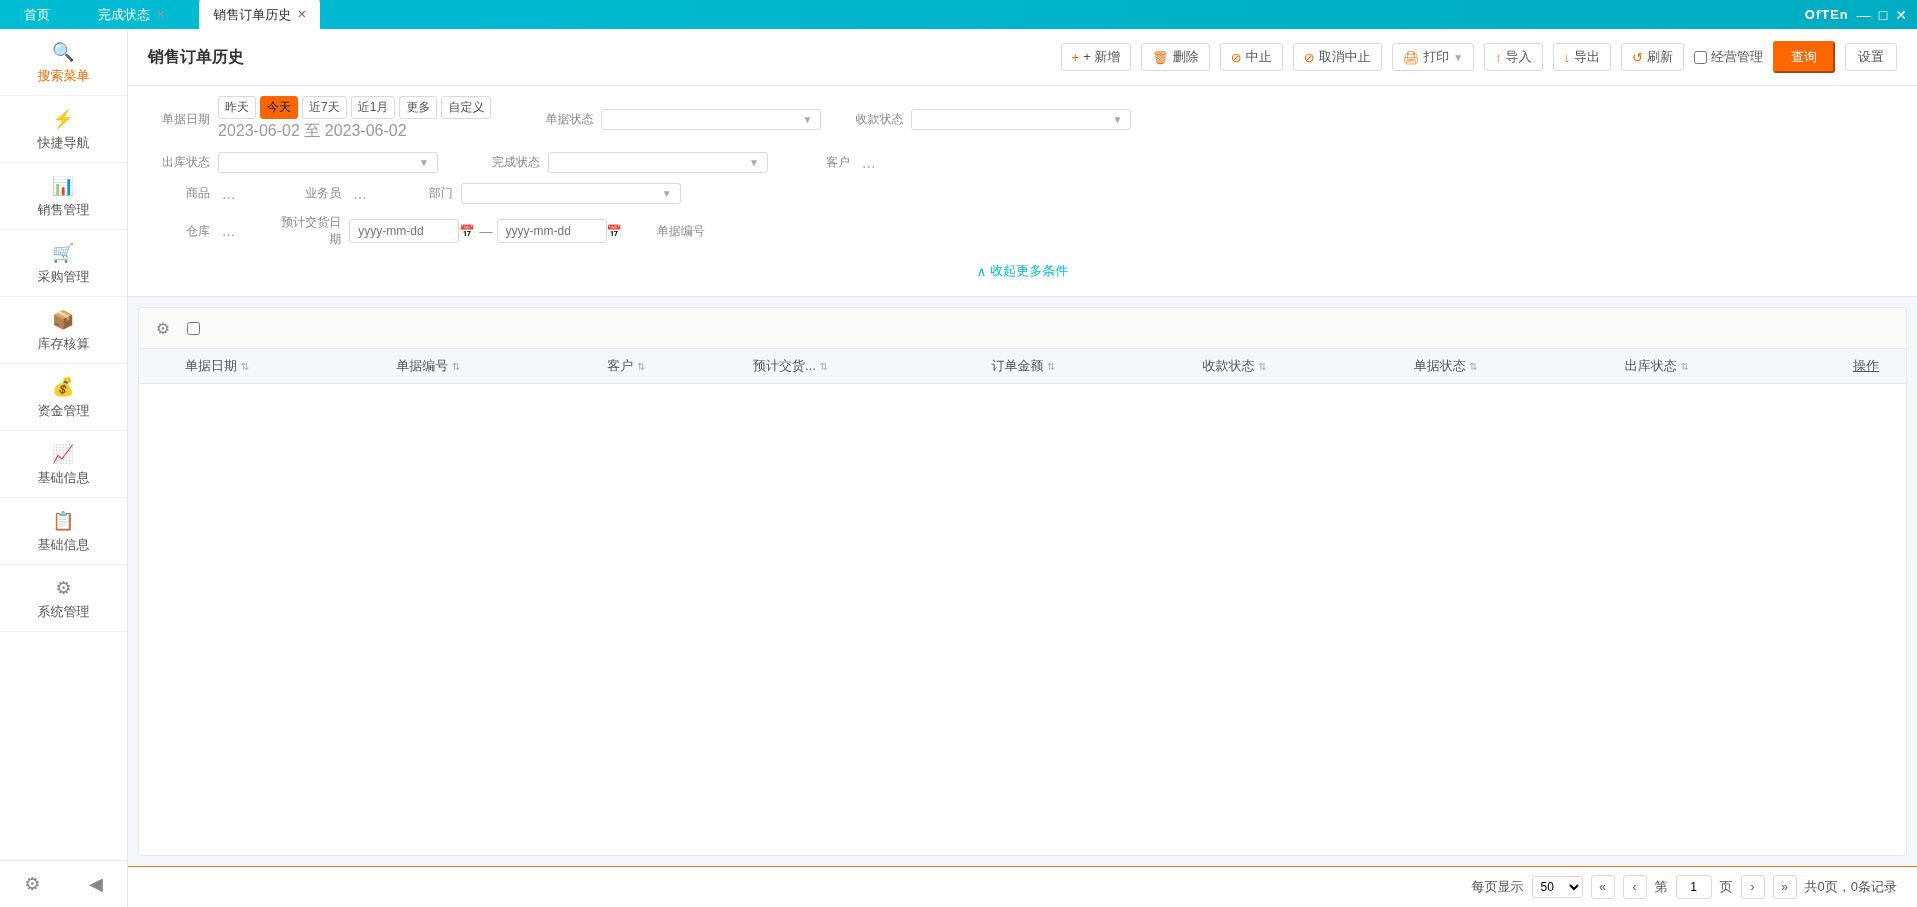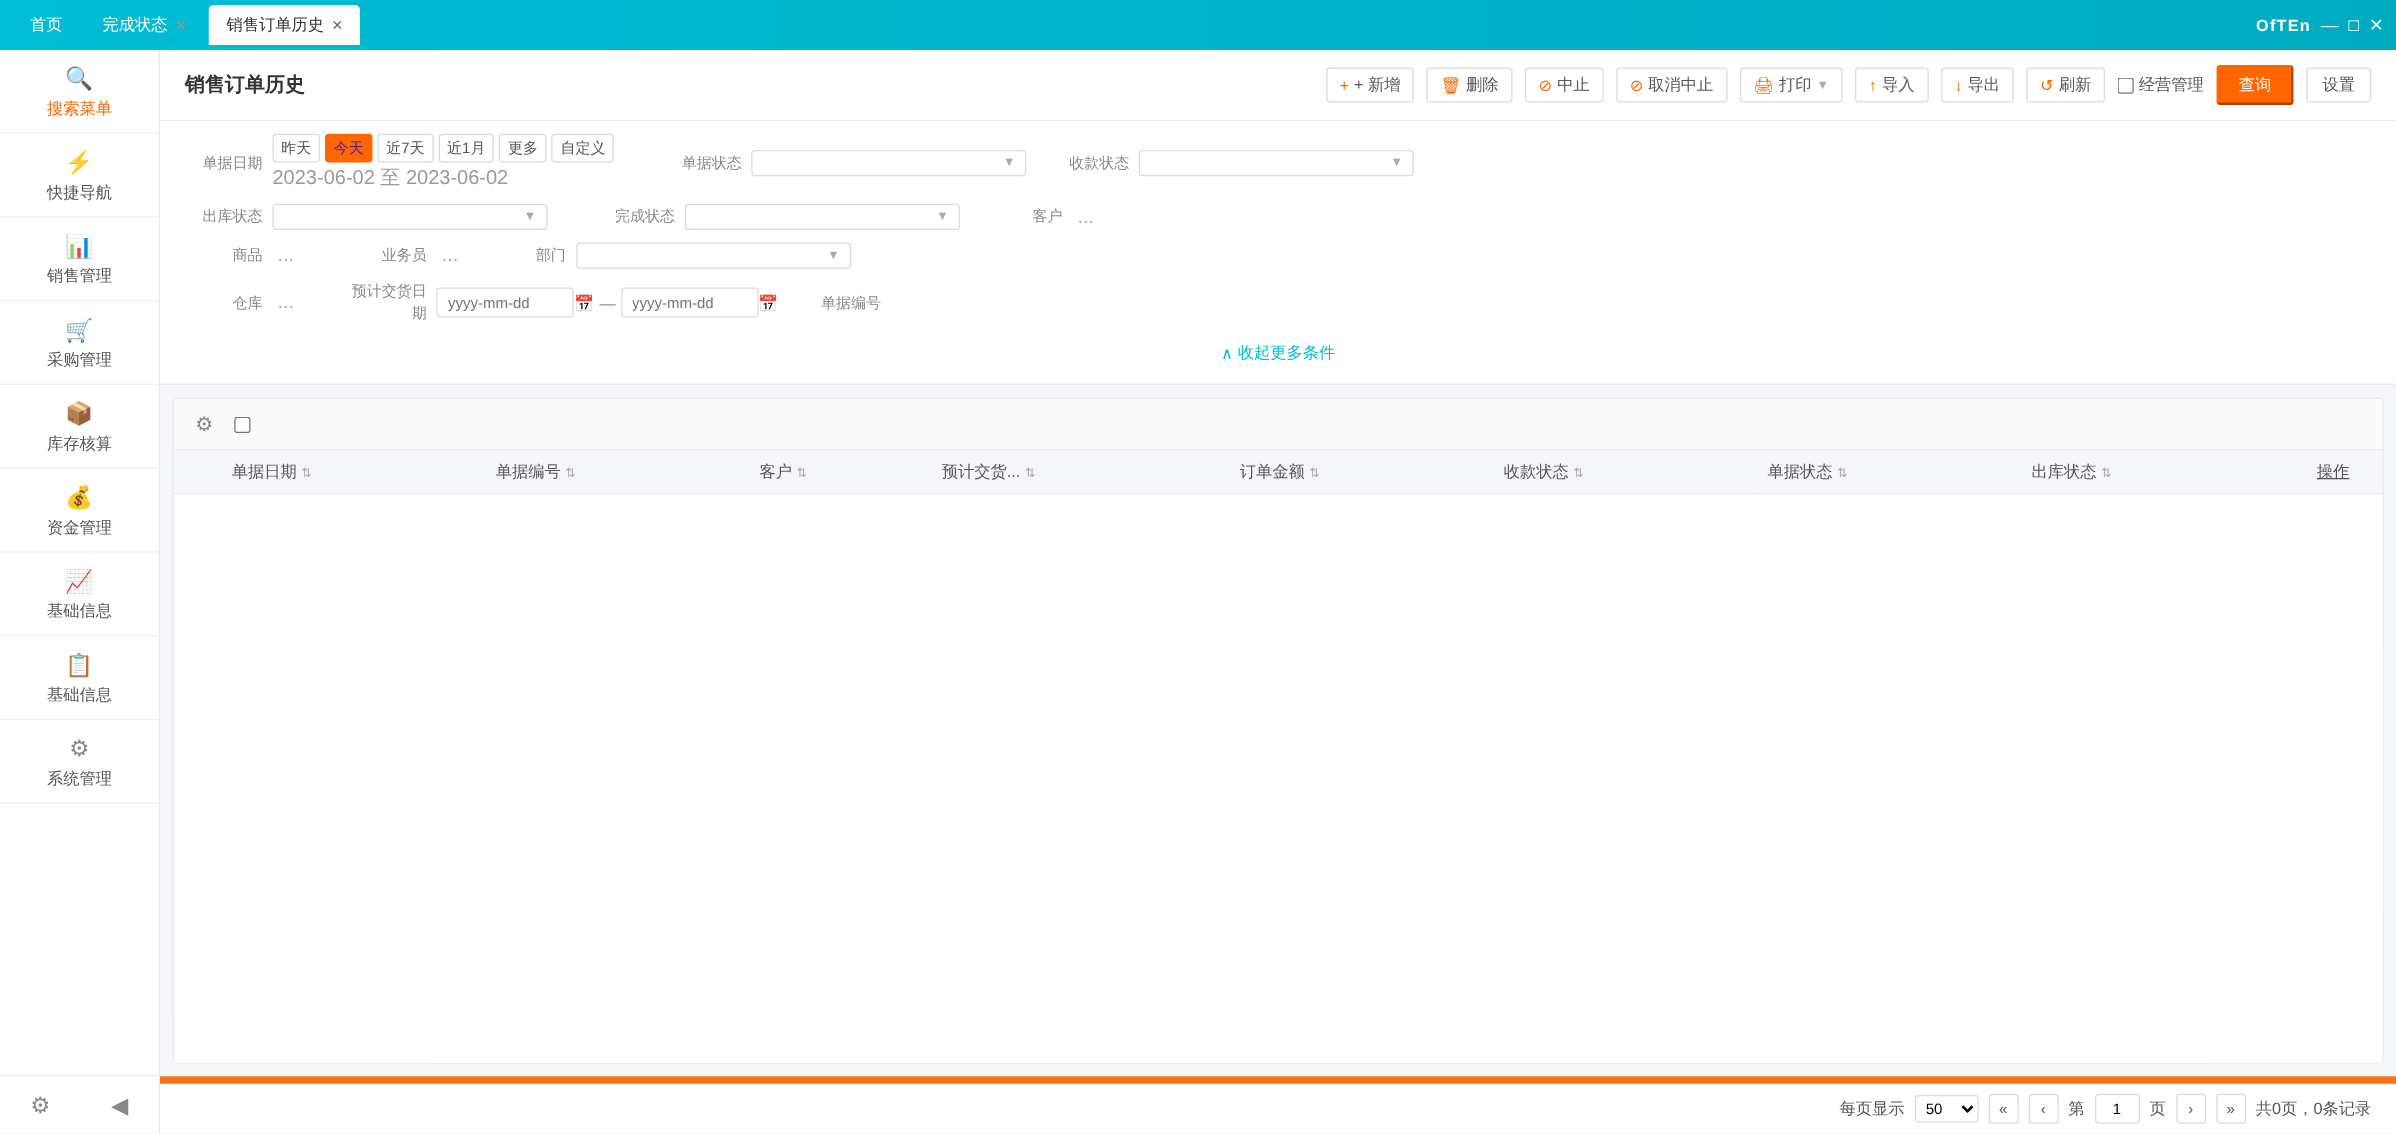--- a/index.html
+++ b/index.html
@@ -1,25 +1,25 @@
 <!DOCTYPE html>
 <html><head>
   <meta charset="utf-8">
   <style>
     * { box-sizing: border-box; margin: 0; padding: 0; font-family: 'Microsoft YaHei', Arial, sans-serif; font-size: 13px; }
     body { display: flex; flex-direction: column; height: 907px; width: 1917px; overflow: hidden; background: #f0f2f5; }
 
     
     .top-bar {
-      height: 40px;
+      height: 29px;
       background: linear-gradient(90deg, #00bcd4, #00acc1);
       display: flex;
       align-items: center;
       padding: 0 10px;
-      gap: 4px;
+      gap: 20px;
       flex-shrink: 0;
     }
     .tab-item {
       height: 32px;
       padding: 0 14px;
       border-radius: 4px 4px 0 0;
       display: flex;
       align-items: center;
       gap: 6px;
       cursor: pointer;
@@ -188,21 +188,21 @@
       padding: 2px 6px;
       border: 1px solid #d9d9d9;
       border-radius: 3px;
       cursor: pointer;
       font-size: 12px;
       color: #555;
       background: #fff;
     }
     .date-btn.active {
       background: #f60;
-      color: #4c1d95;
+      color: #0f172a;
       border-color: #f60;
     }
     .date-range-text {
       font-size: 16px;
       color: #999;
       margin-top: 2px;
     }
     .filter-select {
       display: flex;
       align-items: center;
@@ -311,21 +311,21 @@
       margin-bottom: 16px;
     }
 
     
     .pagination-bar {
       display: flex;
       align-items: center;
       justify-content: flex-end;
       padding: 8px 20px;
       background: #fff;
-      border-top: 6px solid #f97316;
+      border-top: 1px solid #f97316;
       gap: 8px;
       font-size: 12px;
       color: #555;
       flex-shrink: 0;
     }
     .per-page-select {
       border: 1px solid #d9d9d9;
       border-radius: 3px;
       padding: 2px 4px;
       font-size: 12px;

